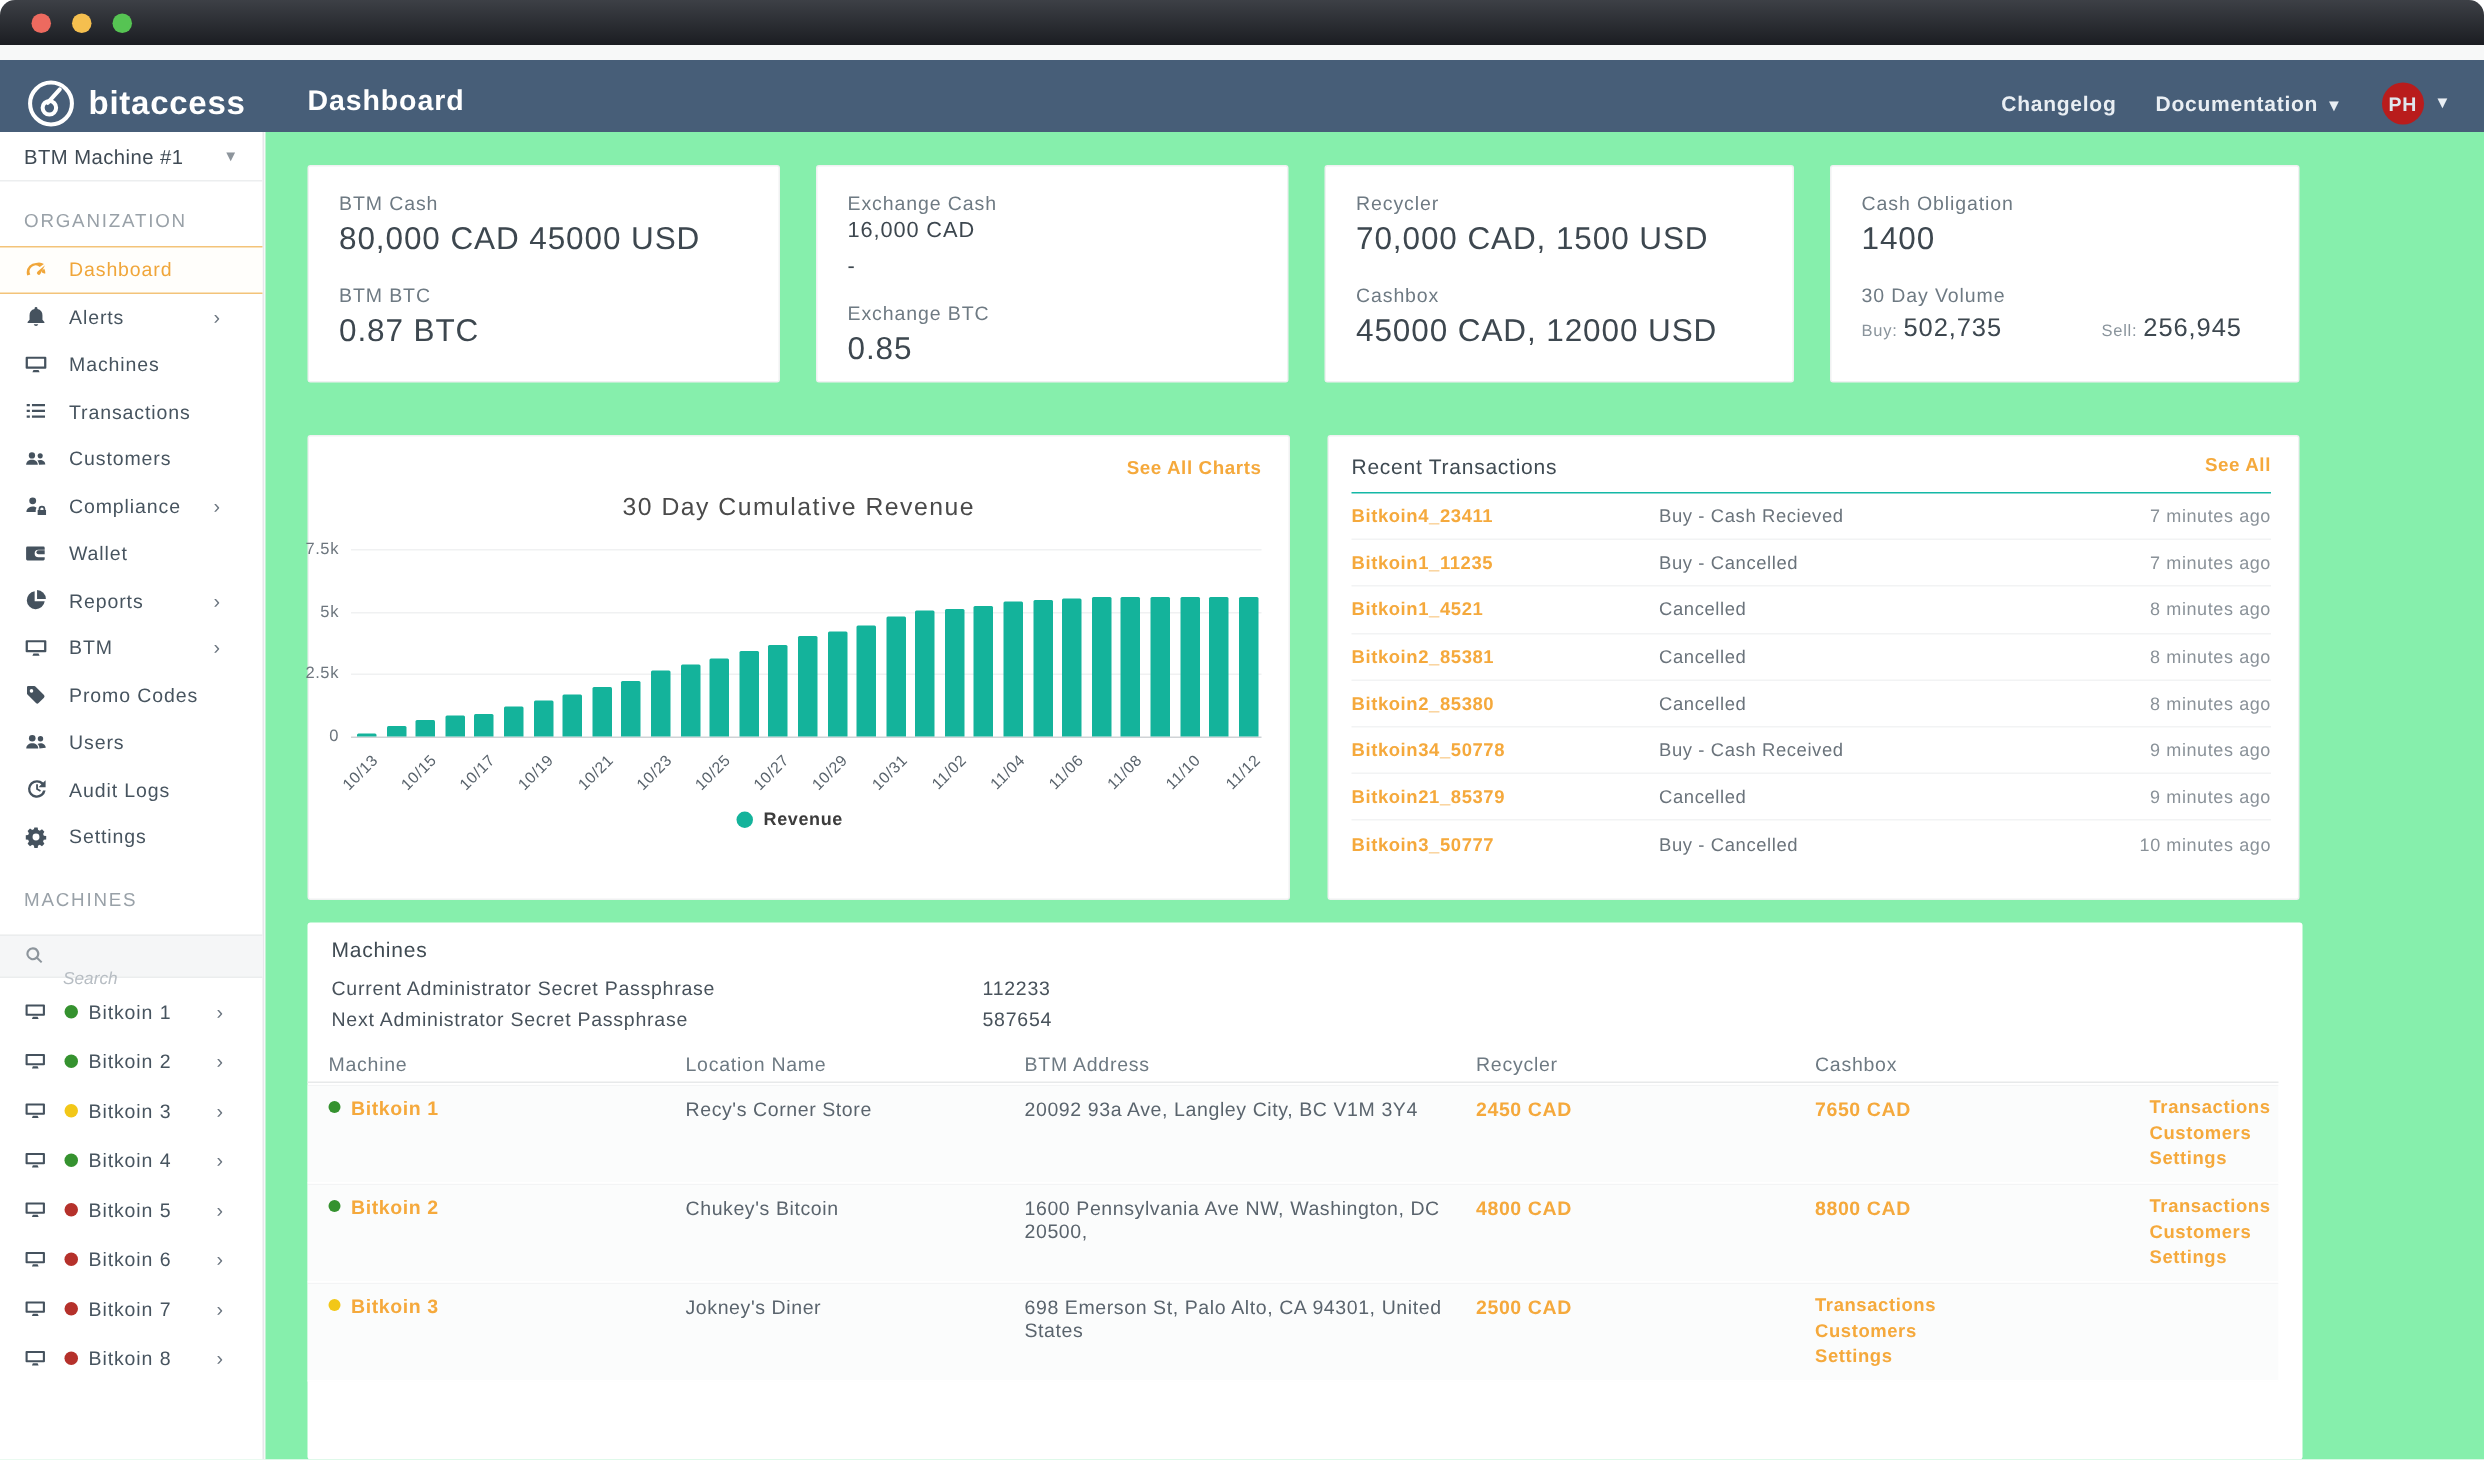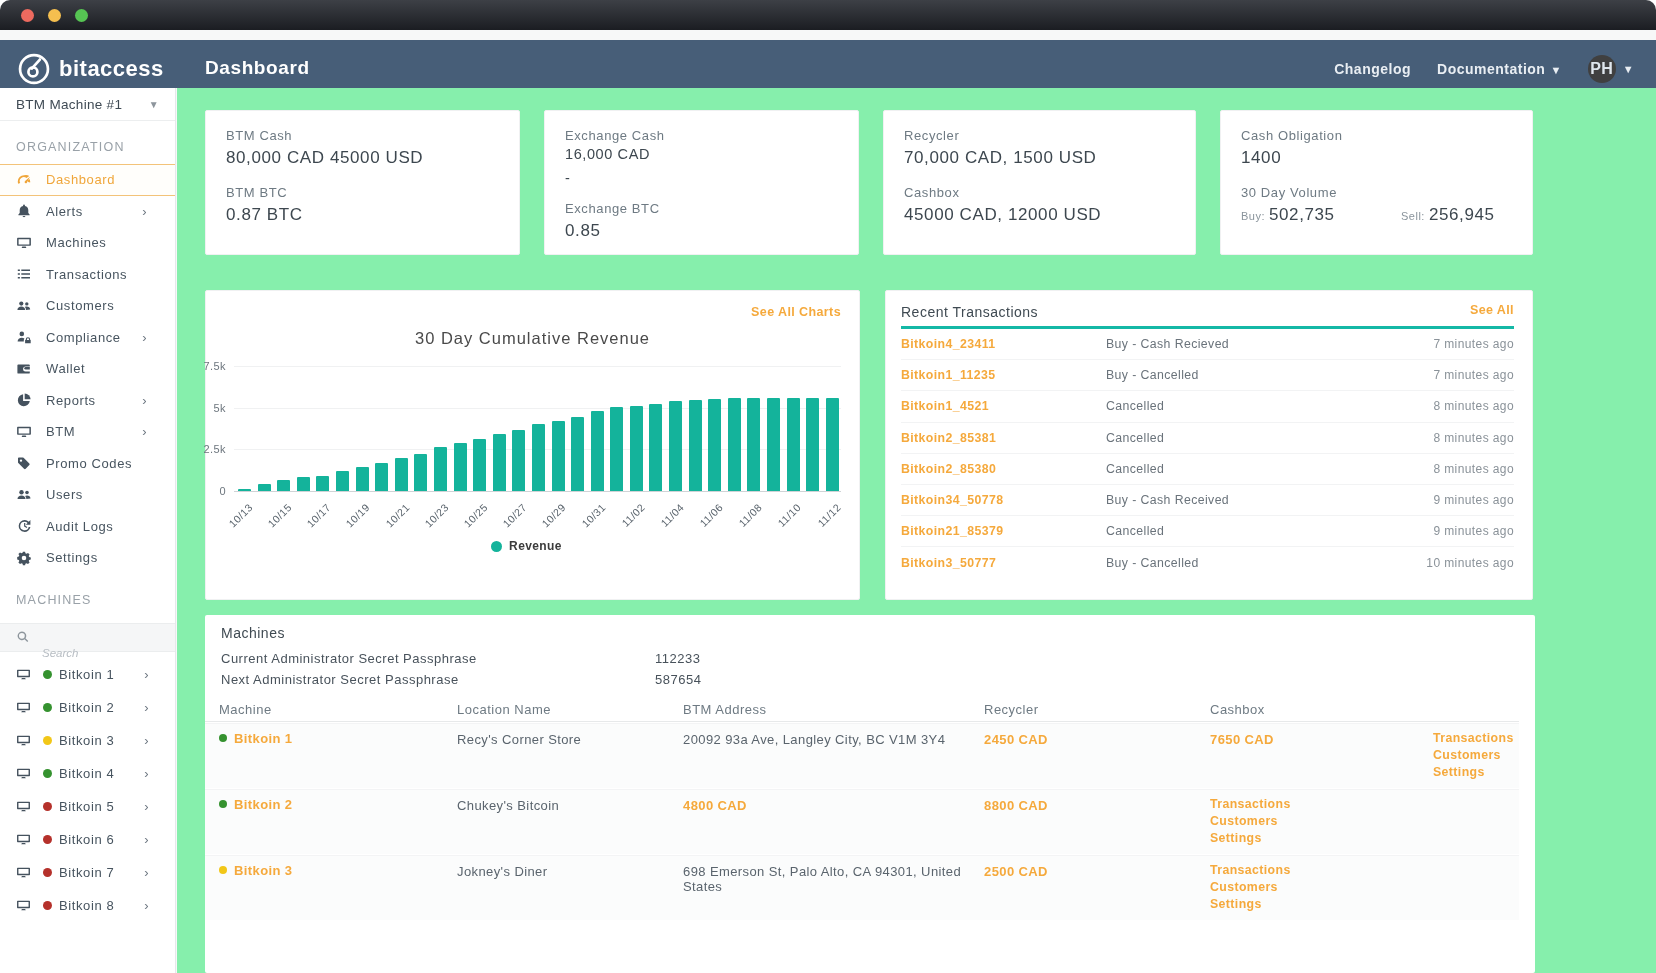--- a/index.html
+++ b/index.html
@@ -14,21 +14,21 @@
 
   .appbar { position:absolute; left:0; top:40px; width:100%; height:48px; background:#475e78; color:#fff; }
   .brand { position:absolute; left:16px; top:11px; display:flex; align-items:center; gap:7px; }
   .brand svg { display:block; }
   .brand-name { font-size:22px; font-weight:bold; letter-spacing:.5px; }
   .page-title { position:absolute; left:205px; top:17px; font-size:19px; font-weight:600; letter-spacing:.6px; }
   .appbar-right { position:absolute; right:22px; top:0; height:58px; display:flex; align-items:center; gap:26px; }
   .appbar-link { font-size:14px; font-weight:600; color:#e9eef3; cursor:pointer; letter-spacing:.5px; }
   .appbar-link .caret { font-size:11px; margin-left:5px; }
   .avatar-wrap { display:flex; align-items:center; gap:7px; cursor:pointer; }
-  .avatar { width:28px; height:28px; border-radius:50%; background:#404040; color:#dfe6ec; font-size:16px; font-weight:bold; display:flex; align-items:center; justify-content:center; letter-spacing:.5px; }
+  .avatar { width:28px; height:28px; border-radius:50%; background:#b91c1c; color:#dfe6ec; font-size:13px; font-weight:bold; display:flex; align-items:center; justify-content:center; letter-spacing:.5px; }
   .avatar-caret { font-size:11px; color:#e9eef3; }
 
   
   .sidebar { position:absolute; left:0; top:88px; width:176px; bottom:0; background:#fff; border-right:1px solid #e6e8ea; }
   .machine-selector { height:33px; display:flex; align-items:center; justify-content:space-between; padding:0 16px; border-bottom:1px solid #eceeef; cursor:pointer; }
   .machine-selector .sel-label { font-size:13.5px; color:#3f4a54; }
   .machine-selector .caret { color:#8d959c; font-size:10px; }
   .section-label { padding:0 16px; margin-top:19px; font-size:12.5px; color:#99a1a8; letter-spacing:1.2px; }
   .nav { margin-top:10px; }
   .nav-item { position:relative; height:31.5px; display:flex; align-items:center; padding:0 16px; cursor:pointer; color:#47545f; }
@@ -50,21 +50,21 @@
   .machine-item .nlabel{ font-size:13px; letter-spacing:.6px; }
   .machine-item .nchevron { position:absolute; right:26px; font-size:13px; color:#6c7680; }
 
   
   .main { position:absolute; left:177px; top:88px; right:0; bottom:0; background:#86efac; }
   .card { position:absolute; background:#fff; border:1px solid #f0f1f2; border-radius:2px; }
 
   
   .stat-card { padding:17px 20px; }
   .stat-label { font-size:13px; color:#6e7a83; letter-spacing:.6px; }
-  .stat-value { font-size:17px; color:#3d474f; margin-top:5px; letter-spacing:.6px; }
+  .stat-value { font-size:21px; color:#3d474f; margin-top:5px; letter-spacing:.6px; }
   .stat-gap { height:17px; }
   .vol-row { display:flex; margin-top:5px; }
   .vol-pair { display:flex; align-items:baseline; }
   .vol-k { font-size:11px; color:#8a949c; letter-spacing:.5px; }
   .vol-v { font-size:17px; color:#3d474f; margin-left:4px; letter-spacing:.6px; }
 
   
   .see-all { position:absolute; right:18px; top:14px; font-size:12.5px; font-weight:bold; color:#f5a93c; cursor:pointer; letter-spacing:.4px; }
   .chart-title { position:absolute; left:0; right:0; top:38px; text-align:center; font-size:16.5px; color:#4a4a4a; letter-spacing:1px; }
   .plot { position:absolute; left:28px; top:75px; right:18px; height:125px; }
@@ -73,21 +73,21 @@
   .ytick { position:absolute; right:calc(100% + 8px); transform:translateY(-50%); font-size:11px; color:#6d767e; letter-spacing:.4px; white-space:nowrap; }
   .bars { position:absolute; left:4px; right:0; bottom:0; top:0; display:flex; align-items:flex-end; gap:6.6px; }
   .bar { width:13px; border-radius:1px 1px 0 0; }
   .xlabels { position:absolute; left:32px; right:18px; top:202px; height:40px; }
   .xlabel { position:absolute; font-size:10.5px; color:#59636c; transform:rotate(-45deg); transform-origin:right top; white-space:nowrap; letter-spacing:.4px; }
   .legend { position:absolute; left:0; right:12px; top:248px; display:flex; align-items:center; justify-content:center; gap:7px; }
   .legend-dot { width:11px; height:11px; border-radius:50%; }
   .legend-label { font-size:12px; font-weight:bold; color:#3c3c3c; letter-spacing:.4px; }
 
   
-  .tx-head { position:absolute; left:15px; right:18px; top:12px; height:26px; border-bottom:3px solid #14b8a6; }
+  .tx-head { position:absolute; left:15px; right:18px; top:12px; height:26px; border-bottom:1px solid #14b8a6; }
   .tx-title { font-size:14px; color:#3f4a52; letter-spacing:.5px; }
   .tx-rows { position:absolute; left:15px; right:18px; top:38px; }
   .tx-row { display:grid; grid-template-columns:205px 1fr 140px; align-items:center; height:31.2px; border-bottom:1px solid #f2f3f4; }
   .tx-row:last-child { border-bottom:0; }
   .tx-id { font-size:12.3px; font-weight:bold; color:#f5a93c; cursor:pointer; letter-spacing:.4px; }
   .tx-status { font-size:12.3px; color:#6a737b; letter-spacing:.4px; }
   .tx-time { font-size:12px; color:#8a9299; text-align:right; letter-spacing:.4px; }
 
   
   .m-title { position:absolute; left:16px; top:10px; font-size:14px; color:#3f4a52; letter-spacing:.5px; }
@@ -602,20 +602,21 @@
               <span>Settings</span>
             </span>
   </div>
 
   <div class="mt-row">
     <span class="mt-name">
       <span class="status-dot dot-green"></span>
       <span>Bitkoin 2</span>
     </span>
     <span class="mt-cell">Chukey's Bitcoin</span>
+    <span class="mt-cell">1600 Pennsylvania Ave NW, Washington, DC 20500,</span>
     <span class="mt-money">4800 CAD</span>
     <span class="mt-money">8800 CAD</span>
     <span class="mt-actions">
               <span>Transactions</span>
               <span>Customers</span>
               <span>Settings</span>
             </span>
   </div>
 
   <div class="mt-row">

